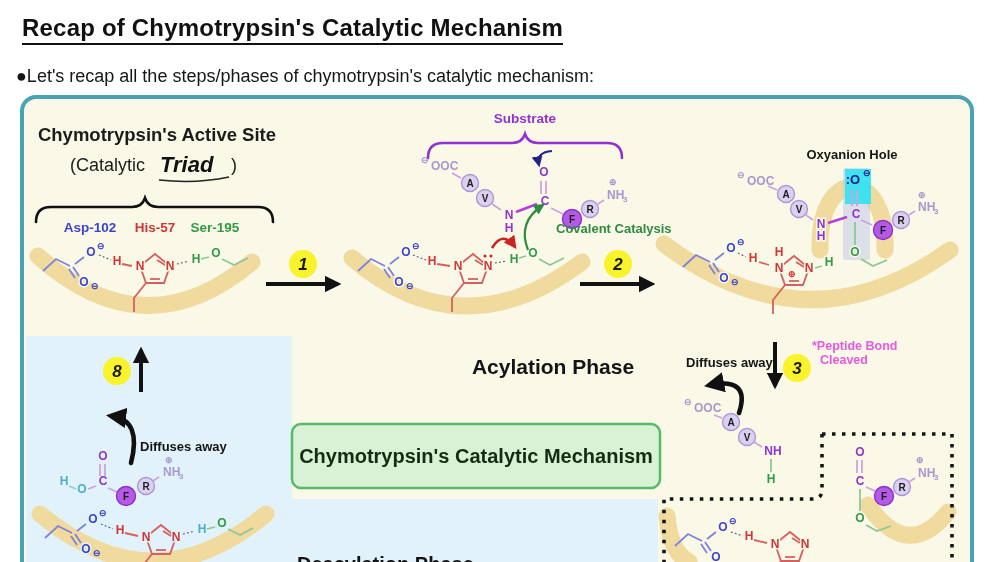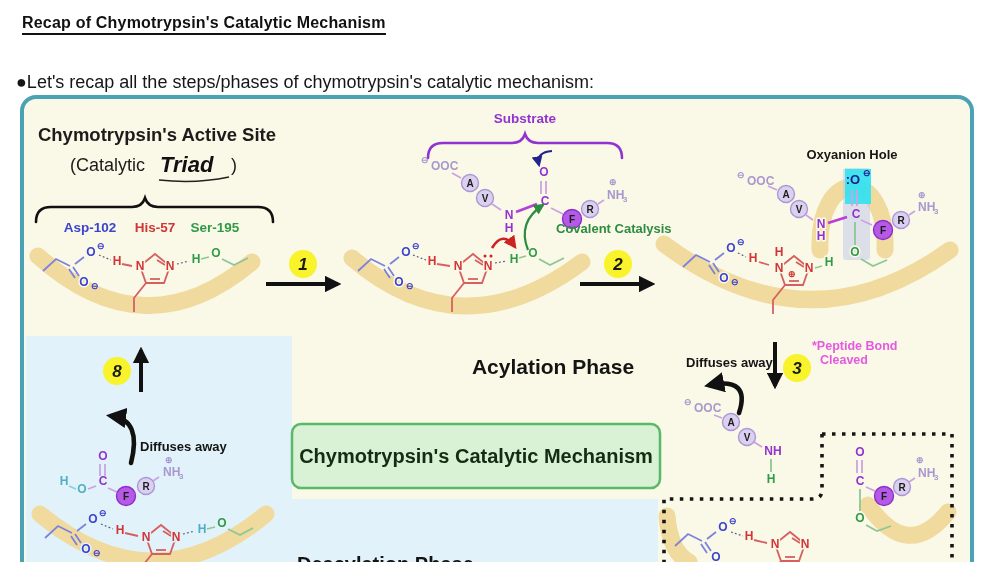--- a/index.html
+++ b/index.html
@@ -1,20 +1,20 @@
 <!DOCTYPE html>
 <html><head>
 <meta charset="utf-8">
 <style>
   html,body{margin:0;padding:0;background:#fff;}
   .page{position:relative;width:1000px;height:562px;background:#ffffff;overflow:hidden;
         font-family:"Liberation Sans",sans-serif;}
-  .doc-title{position:absolute;left:22px;top:14px;font-size:16px;font-weight:bold;color:#111;
+  .doc-title{position:absolute;left:22px;top:14px;font-size:24px;font-weight:bold;color:#111;
         border-bottom:2px solid #111;padding-bottom:1px;letter-spacing:.2px;}
-  .doc-bullet{position:absolute;left:16px;top:72px;font-size:18px;color:#161616;}
+  .doc-bullet{position:absolute;left:16px;top:66px;font-size:18px;color:#161616;}
   svg{position:absolute;left:0;top:0;}
   svg text{font-family:"Liberation Sans",sans-serif;}
   .ctr{text-anchor:middle;}
   .at{font-size:12px;font-weight:bold;}
   .chg{font-size:9px;font-weight:bold;}
   .sub{font-size:8px;font-weight:bold;}
   .halo{stroke:#faf8e6;stroke-width:3px;paint-order:stroke;stroke-linejoin:round;}
   .halob{stroke:#e1f2fa;stroke-width:3px;paint-order:stroke;stroke-linejoin:round;}
   .tblue{fill:#3b43cf}.tred{fill:#d23535}.tgreen{fill:#2f9b48}.tpurple{fill:#9333cf}
   .tlav{fill:#a998cf}.tteal{fill:#4fb0c4}.tnavy{fill:#1c1c8f}

